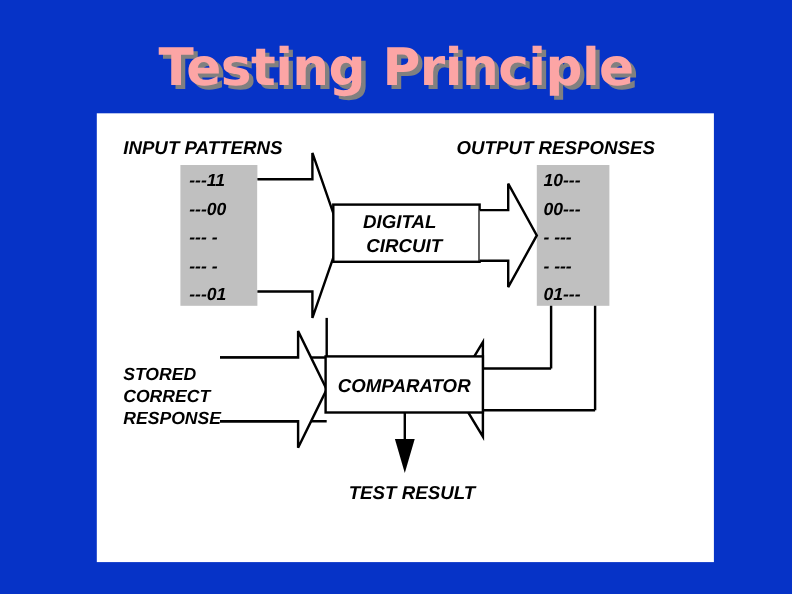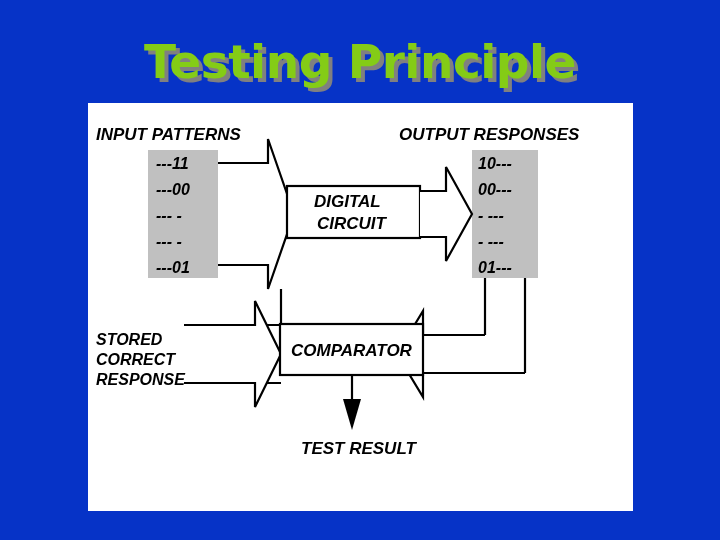--- a/index.html
+++ b/index.html
@@ -28,34 +28,35 @@
     top: 34px;
     width: 720px;
     text-align: center;
     height: 60px;
   }
   #slide-title {
     display: inline-block;
     font-family: "DejaVu Sans", sans-serif;
     font-size: 47px;
     font-weight: bold;
-    color: #84cc16;
+    color: #fca5a5;
     letter-spacing: -0.5px;
     line-height: 56px;
     text-shadow: 4px 4px 0 #808080;
     white-space: nowrap;
   }
   
   #content-panel {
     position: absolute;
     left: 88px;
     top: 103px;
     width: 545px;
     height: 408px;
     background: #ffffff;
+    padding-left: 16px;
   }
   #diagram-svg {
     display: block;
     width: 545px;
     height: 367px;
   }
   .dg-label {
     font-family: "Liberation Sans", sans-serif;
     font-weight: bold;
     font-style: italic;

